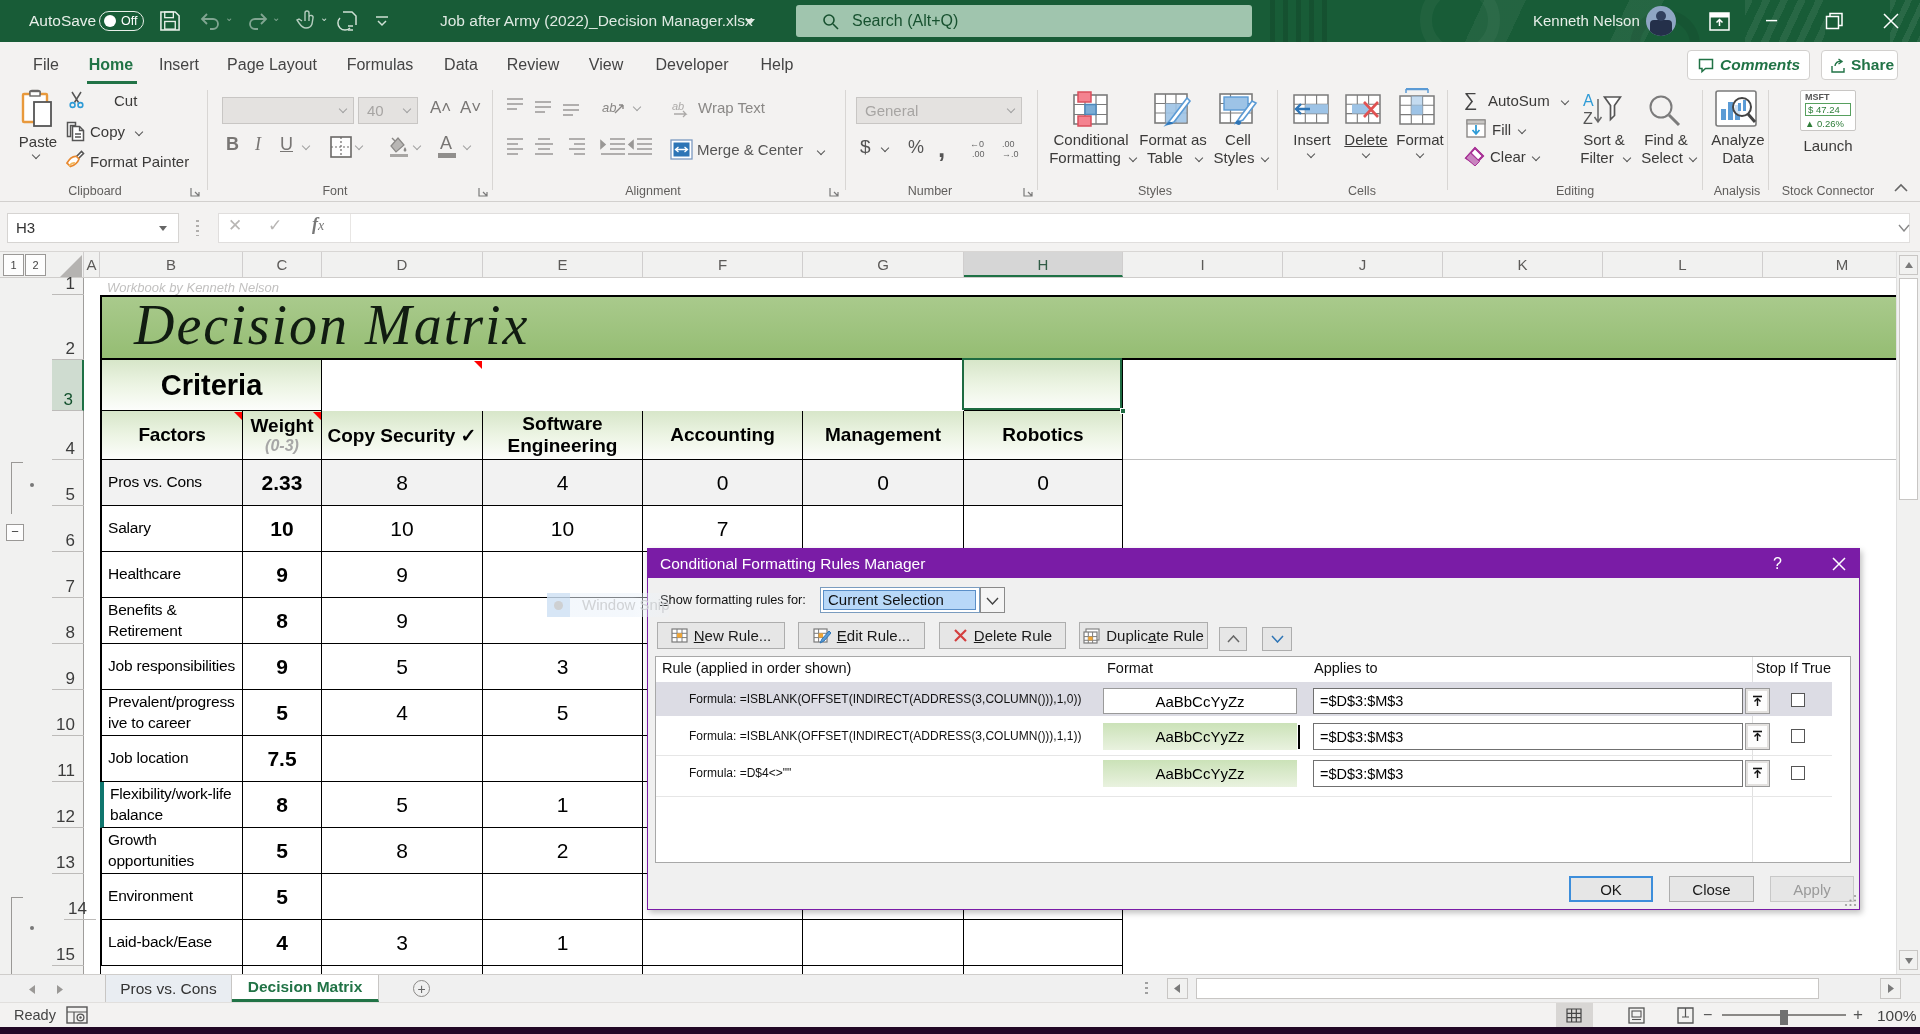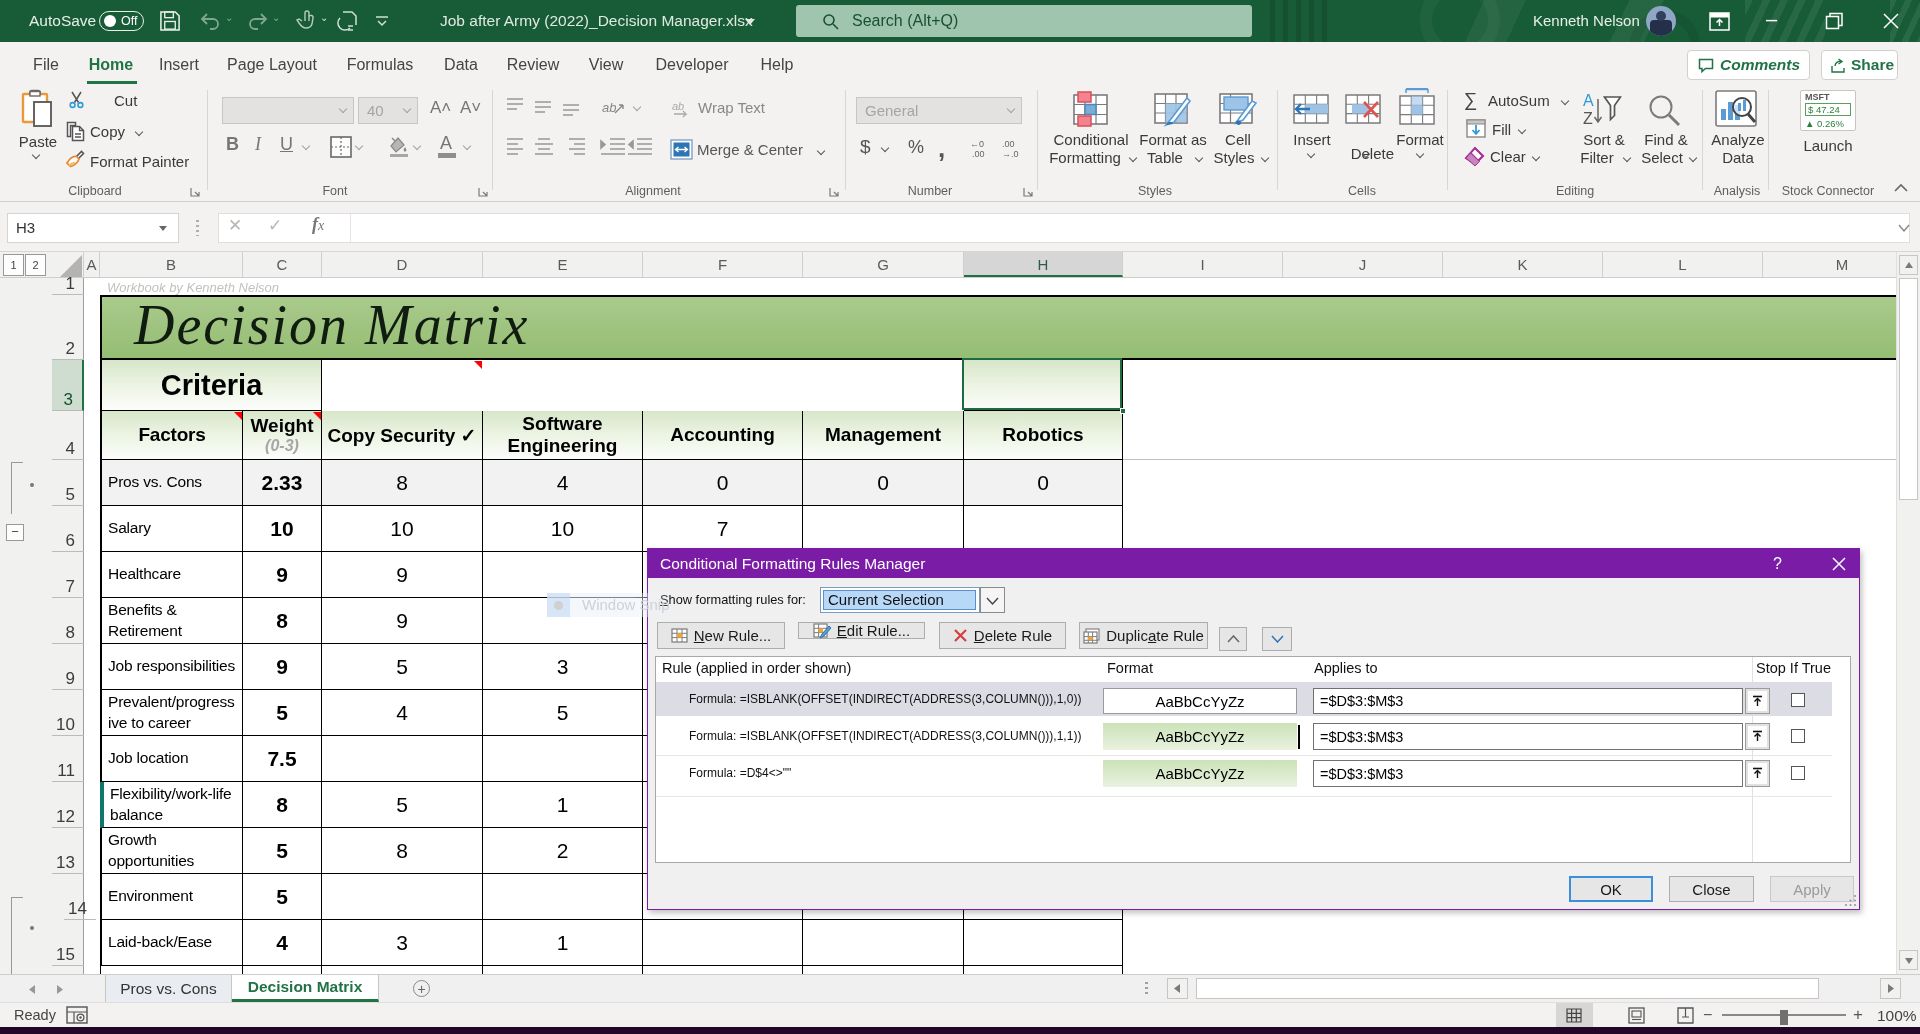--- a/index.html
+++ b/index.html
@@ -336,21 +336,21 @@
     <path d="M4 16 h14 M9 11 l-5 5 5 5" fill="none" stroke="#2e75b6" stroke-width="2.4"></path>
   </svg>
   <div class="rlabel" style="left:1288px;top:46px;width:48px;text-align:center;">Insert</div>
   <span class="cdown" style="left:1308px;top:66px;"></span>
   <svg class="abs" style="left:1344px;top:8px;" width="38" height="32" viewBox="0 0 38 32">
     <rect x="2" y="2" width="34" height="28" fill="#fff" stroke="#7b7b7b" stroke-width="1.5"></rect>
     <path d="M2 11.3 h34 M2 20.6 h34 M13.3 2 v28 M24.6 2 v28" stroke="#7b7b7b" stroke-width="1.1"></path>
     <rect x="8" y="11.3" width="17" height="9.3" fill="#9dc3e6"></rect>
     <path d="M20 9 L34 24 M34 9 L20 24" stroke="#e05252" stroke-width="2.6"></path>
   </svg>
-  <div class="rlabel" style="left:1338px;top:60px;width:56px;text-align:right;">Delete</div>
+  <div class="rlabel" style="left:1338px;top:46px;width:56px;text-align:center;text-decoration:underline;">Delete</div>
   <span class="cdown" style="left:1363px;top:66px;"></span>
   <svg class="abs" style="left:1398px;top:3px;" width="38" height="38" viewBox="0 0 38 38">
     <path d="M8 1 h22" stroke="#5b9bd5" stroke-width="2.5"></path>
       <path d="M8 1 v4 M30 1 v4" stroke="#5b9bd5" stroke-width="1.5"></path>
     <rect x="2" y="8" width="34" height="28" fill="#fff" stroke="#7b7b7b" stroke-width="1.5"></rect>
     <path d="M2 17.3 h34 M2 26.6 h34 M13.3 8 v28 M24.6 8 v28" stroke="#7b7b7b" stroke-width="1.1"></path>
     <rect x="13.3" y="17.3" width="11.3" height="9.3" fill="#9dc3e6"></rect>
     <rect x="13.3" y="8" width="11.3" height="9.3" fill="#9dc3e6" opacity="0.6"></rect>
   </svg>
   <div class="rlabel" style="left:1390px;top:46px;width:60px;text-align:center;">Format</div>
@@ -676,21 +676,21 @@
     </svg>
 
   <div class="dbtn" style="left:9px;top:73px;width:128px;height:27px;">
     <svg width="17" height="15" viewBox="0 0 17 15" style="margin-right:6px;">
         <rect x="1" y="1" width="15" height="13" fill="#fff" stroke="#7b7b7b" stroke-width="1.2"></rect>
         <path d="M1 5.3 h15 M1 9.6 h15 M6 1 v13 M11 1 v13" stroke="#7b7b7b" stroke-width="1"></path>
         <rect x="6" y="5.3" width="5" height="4.3" fill="#f0a636"></rect>
       </svg>
     <span><span class="u">N</span>ew Rule...</span>
   </div>
-  <div class="dbtn" style="left:150px;top:73px;width:127px;height:17px;">
+  <div class="dbtn" style="left:150px;top:73px;width:127px;height:27px;">
     <svg width="18" height="16" viewBox="0 0 18 16" style="margin-right:6px;">
         <rect x="1" y="1" width="13" height="13" fill="#fff" stroke="#7b7b7b" stroke-width="1.2"></rect>
         <path d="M1 5.3 h13 M1 9.6 h13 M5.6 1 v13" stroke="#7b7b7b" stroke-width="1"></path>
         <rect x="5.6" y="5.3" width="4.5" height="4.3" fill="#f0a636"></rect>
         <path d="M16 3 L9 11 l-2 4 4-2 7-8z" fill="#5b9bd5" stroke="#2e75b6" stroke-width="1"></path>
       </svg>
     <span><span class="u">E</span>dit Rule...</span>
   </div>
   <div class="dbtn" style="left:291px;top:73px;width:127px;height:27px;">
     <svg width="15" height="15" viewBox="0 0 15 15" style="margin-right:6px;">

